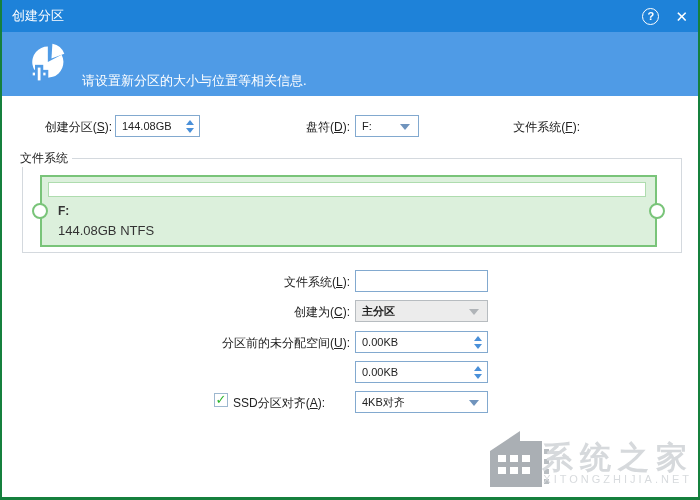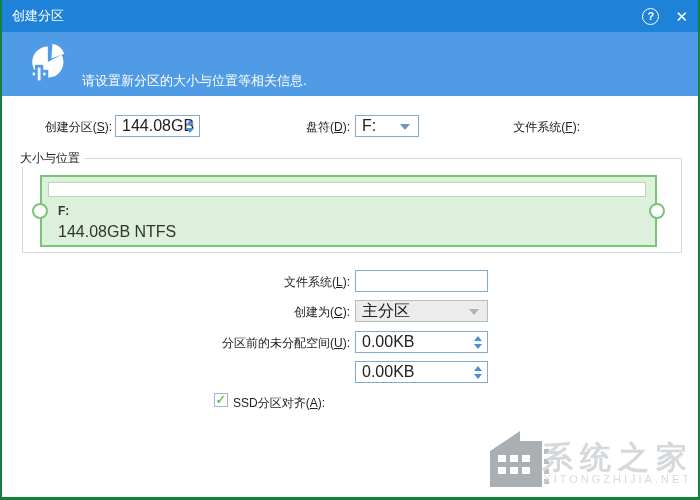--- a/index.html
+++ b/index.html
@@ -19,39 +19,39 @@
   .header-icon { position:absolute; left:22px; top:9px; width:44px; height:44px; }
   .header-msg { position:absolute; left:80px; top:24px; color:#ffffff; font-size:13px;margin-top:16px; }
 
   
   .content { position:absolute; left:0; top:96px; right:0; bottom:0; background:#ffffff; }
 
   .lbl { position:absolute; font-size:12px; color:#222222; white-space:nowrap; }
   .lbl .mn { text-decoration:underline; }
   .r-align { text-align:right; }
 
-  .field { position:absolute; height:22px; background:#ffffff; border:1px solid #82a9cf; font-size:16px; color:#222222; display:flex; align-items:center; padding:0 6px; }
-  .field.disabled { background:#ececec; border-color:#b7bcc0; }
+  .field { position:absolute; height:22px; background:#ffffff; border:1px solid #82a9cf; font-size:11px; color:#222222; display:flex; align-items:center; padding:0 6px; }
+  .field.disabled { background:#ececec; border-color:#b7bcc0;font-weight:bold; }
 
   .spin-arrows { position:absolute; right:5px; top:4px; display:flex; flex-direction:column; gap:3px; }
   .tri-up { width:0; height:0; border-left:4px solid transparent; border-right:4px solid transparent; border-bottom:5px solid #4a90d9; }
   .tri-down { width:0; height:0; border-left:4px solid transparent; border-right:4px solid transparent; border-top:5px solid #4a90d9; }
 
   .dd-arrow { position:absolute; right:8px; top:8px; width:0; height:0; border-left:5px solid transparent; border-right:5px solid transparent; border-top:6px solid #7094bd; }
   .dd-arrow.gray { border-top-color:#b0b4b8; }
 
   
   .groupbox { position:absolute; left:20px; top:62px; width:660px; height:95px; border:1px solid #d4d9de; }
   .legend { position:absolute; left:14px; top:54px; background:#ffffff; padding:0 4px; font-size:12px; color:#222222; }
 
   
   .part-bar { position:absolute; left:38px; top:79px; width:617px; height:72px; background:#dcf0dc; border:2px solid #79c479; }
   .part-strip { position:absolute; left:6px; top:5px; right:9px; height:15px; background:#ffffff; border:1px solid #aedcae; }
   .part-name { position:absolute; left:16px; top:27px; font-size:12px; font-weight:bold; color:#333333; }
-  .part-info { position:absolute; left:16px; top:46px; font-size:16px; color:#333333; }
+  .part-info { position:absolute; left:16px; top:46px; font-size:13px; color:#333333; }
   .handle { position:absolute; width:16px; height:16px; border-radius:50%; background:#ffffff; border:2px solid #79c479; top:26px; }
   .handle.left { left:-10px; }
   .handle.right { right:-10px; }
 
   
   .checkbox { position:absolute; left:212px; top:297px; width:14px; height:14px; background:#ffffff; border:1px solid #9db8cf; color:#2db52d; font-size:13px; font-weight:bold; line-height:12px; text-align:center; }
 
   
   .watermark { position:absolute; right:0; bottom:0; width:210px; height:62px; z-index:1; pointer-events:none; }
   .wm-brand { position:absolute; right:4px; top:2px; font-size:31px; font-weight:bold; color:#d6d9dc; letter-spacing:7px; white-space:nowrap; }
@@ -97,21 +97,21 @@
 
       <span class="lbl r-align" style="left:240px; top:23px; width:108px;"><span>盘符(</span><span class="mn">D</span><span>):</span></span>
       <div class="field" style="left:353px; top:19px; width:64px;">
         <span>F:</span>
         <span class="dd-arrow"></span>
       </div>
 
       <span class="lbl r-align" style="left:470px; top:23px; width:108px;"><span>文件系统(</span><span class="mn">F</span><span>):</span></span>
 
       <div class="groupbox"></div>
-      <span class="legend">大小与位置</span>
+      <span class="legend">文件系统</span>
 
       <div class="part-bar">
         <div class="part-strip"></div>
         <span class="part-name">F:</span>
         <span class="part-info">144.08GB NTFS</span>
         <span class="handle left"></span>
         <span class="handle right"></span>
       </div>
 
       <span class="lbl r-align" style="left:100px; top:178px; width:248px;"><span>文件系统(</span><span class="mn">L</span><span>):</span></span>
@@ -137,20 +137,24 @@
       <div class="field" style="left:353px; top:265px; width:133px;">
         <span>0.00KB</span>
         <span class="spin-arrows">
           <span class="tri-up"></span>
           <span class="tri-down"></span>
         </span>
       </div>
 
       <span class="checkbox">✓</span>
       <span class="lbl" style="left:231px; top:299px;"><span>SSD分区对齐(</span><span class="mn">A</span><span>):</span></span>
+      <div class="field" style="left:353px; top:295px; width:133px;">
+        <span>4KB对齐</span>
+        <span class="dd-arrow"></span>
+      </div>
 
       <div class="watermark">
         <svg class="wm-logo" width="68" height="66" viewBox="0 0 68 66">
           <polygon points="6,24 36,4 36,14 58,14 58,60 6,60" fill="#aaafb4"></polygon>
           <g fill="#ffffff">
             <rect x="14" y="28" width="8" height="7"></rect>
               <rect x="26" y="28" width="8" height="7"></rect>
               <rect x="38" y="28" width="8" height="7"></rect>
             <rect x="14" y="40" width="8" height="7"></rect>
               <rect x="26" y="40" width="8" height="7"></rect>

